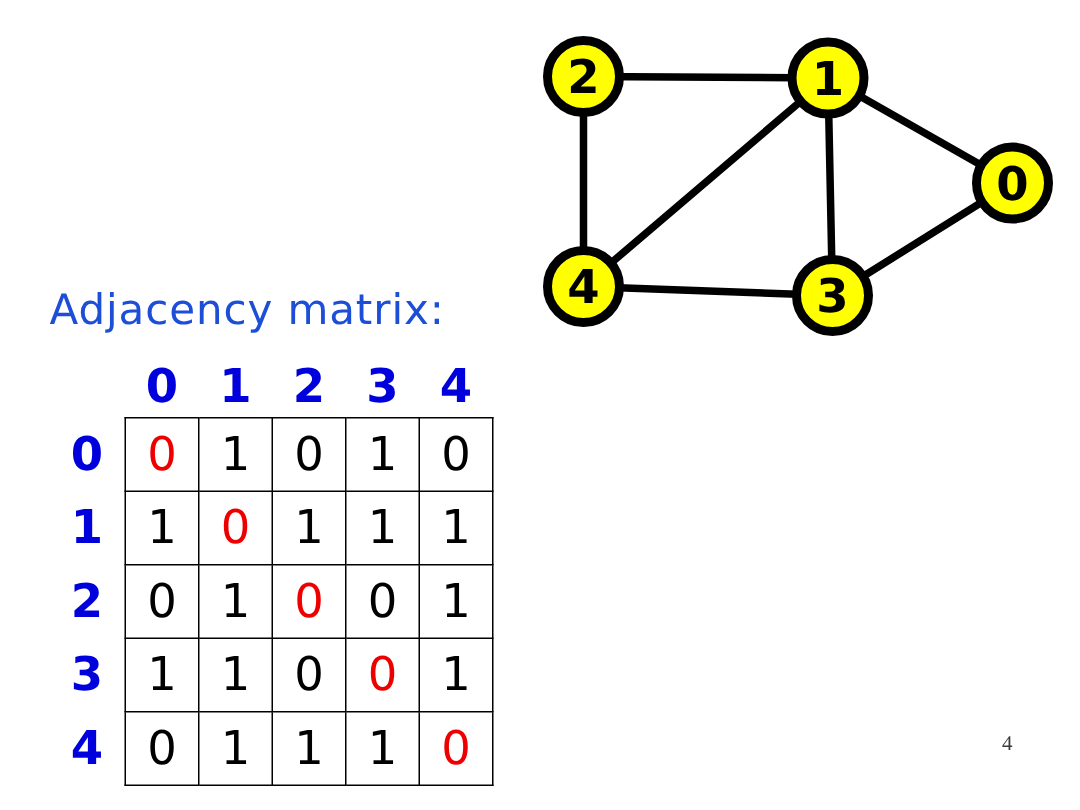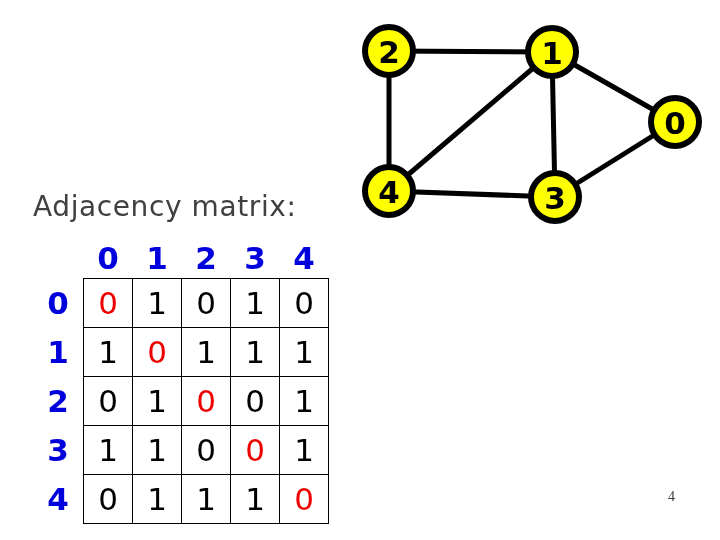--- a/index.html
+++ b/index.html
@@ -58,21 +58,21 @@
   }
 
   
   #adjacency-caption {
     position: absolute;
     left: 33px;
     top: 190px;
     font-family: "DejaVu Sans", sans-serif;
     font-size: 28px;
     letter-spacing: 0.6px;
-    color: #404040;
+    color: #1d4ed8;
     white-space: nowrap;
   }
 
   
   #matrix-block {
     position: absolute;
     left: 33px;
     top: 238px;
   }
   table.matrix {

